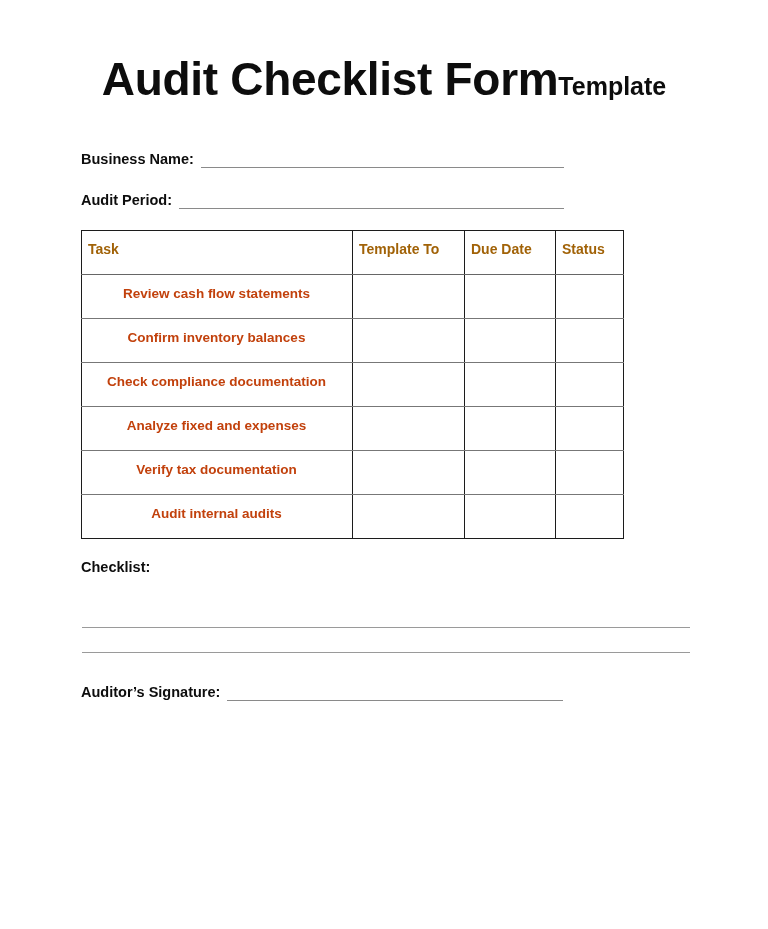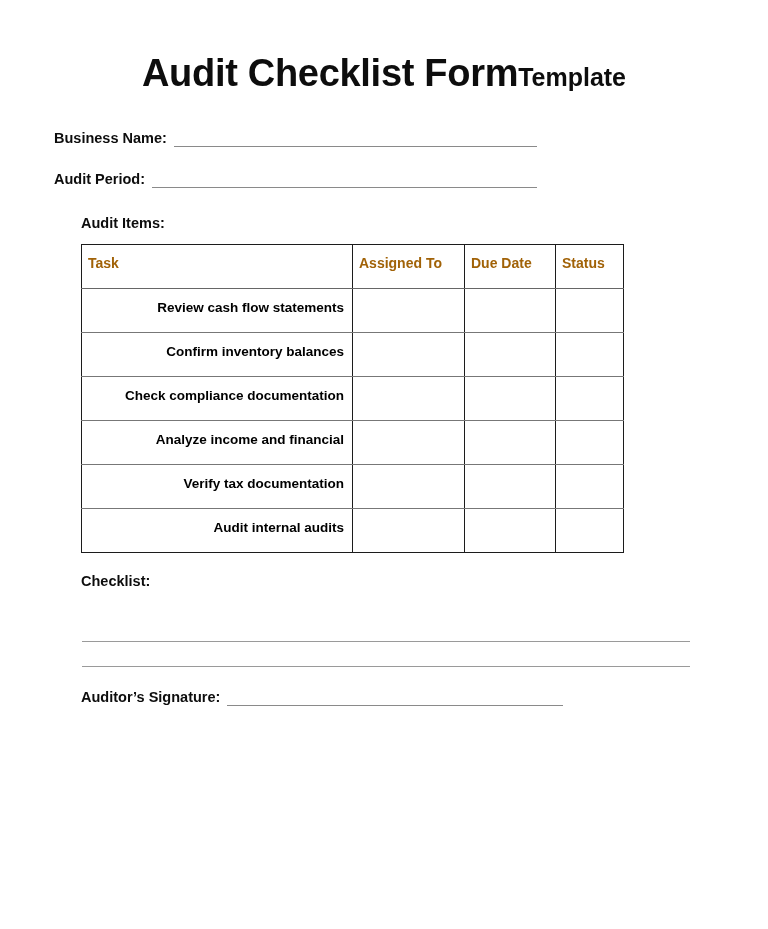--- a/index.html
+++ b/index.html
@@ -24,37 +24,37 @@
     position: relative;
   }
 
   
   .title-block {
     text-align: center;
     padding-top: 52px;
     padding-bottom: 0;
   }
   .title-main {
-    font-size: 38px;
+    font-size: 46px;
     font-weight: bold;
     letter-spacing: -0.3px;
     color: #0d0d0d;
   }
   .title-sub {
     font-size: 25px;
     font-weight: bold;
     letter-spacing: 0px;
     color: #0d0d0d;
     margin-left: 0;
   }
 
   
   .fields {
-    margin-top: 32px;
-    padding-left: 54px;
+    margin-top: 42px;
+    padding-left: 81px;
   }
   .field-row {
     display: flex;
     align-items: flex-end;
     margin-bottom: 21px;
     height: 20px;
   }
   .field-label {
     font-size: 14.5px;
     font-weight: bold;
@@ -109,22 +109,22 @@
     font-size: 14px;
     font-weight: bold;
     color: #a16207;
     text-align: left;
     padding: 11px 6px 17px 6px;
     line-height: 15px;
   }
   .td-task {
     font-size: 13.5px;
     font-weight: bold;
-    color: #000000;
-    text-align: right;
+    color: #c2410c;
+    text-align: center;
     padding: 11px 8px 17px 7px;
     line-height: 15px;
   }
   .td-blank {
     height: 42px;
   }
   .col-task      { width: 271px; }
   .col-assigned  { width: 112px; }
   .col-due       { width: 91px;  }
   .col-status    { width: 68px;  }
@@ -145,21 +145,21 @@
     width: 608px;
     border-bottom: 1.3px solid #9a9a9a;
     height: 24px;
   }
 
   
   .signature-row {
     display: flex;
     align-items: flex-end;
     padding-left: 81px;
-    margin-top: 19px;
+    margin-top: 28px;
     height: 20px;
   }
   .sig-rule {
     width: 336px;
     border-bottom: 1.3px solid #8a8a8a;
     height: 14px;
     margin-left: 7px;
   }
 </style>
 </head>
@@ -179,37 +179,36 @@
     </div>
 
     <div class="field-row">
       <span class="field-label">Audit Period:</span>
       <span class="field-rule rule-period"></span>
     </div>
 
 
   </div>
 
-  <div class="section-label">Audit Items:</div>
 
   <div class="table-wrap">
     <table class="audit-table">
       <colgroup>
         <col class="col-task">
         <col class="col-assigned">
         <col class="col-due">
         <col class="col-status">
       </colgroup>
       <thead>
         <tr>
           <th>
             <div class="th-inner">Task</div>
           </th>
           <th>
-            <div class="th-inner">Assigned To</div>
+            <div class="th-inner">Template To</div>
           </th>
           <th>
             <div class="th-inner">Due Date</div>
           </th>
           <th>
             <div class="th-inner">Status</div>
           </th>
         </tr>
       </thead>
       <tbody>
@@ -237,21 +236,21 @@
           <td>
               <div class="td-task">Check compliance documentation</div>
             </td>
           <td class="td-blank"></td>
           <td class="td-blank"></td>
           <td class="td-blank"></td>
         </tr>
 
         <tr>
           <td>
-              <div class="td-task">Analyze income and financial</div>
+              <div class="td-task">Analyze fixed and expenses</div>
             </td>
           <td class="td-blank"></td>
           <td class="td-blank"></td>
           <td class="td-blank"></td>
         </tr>
 
         <tr>
           <td>
               <div class="td-task">Verify tax documentation</div>
             </td>

